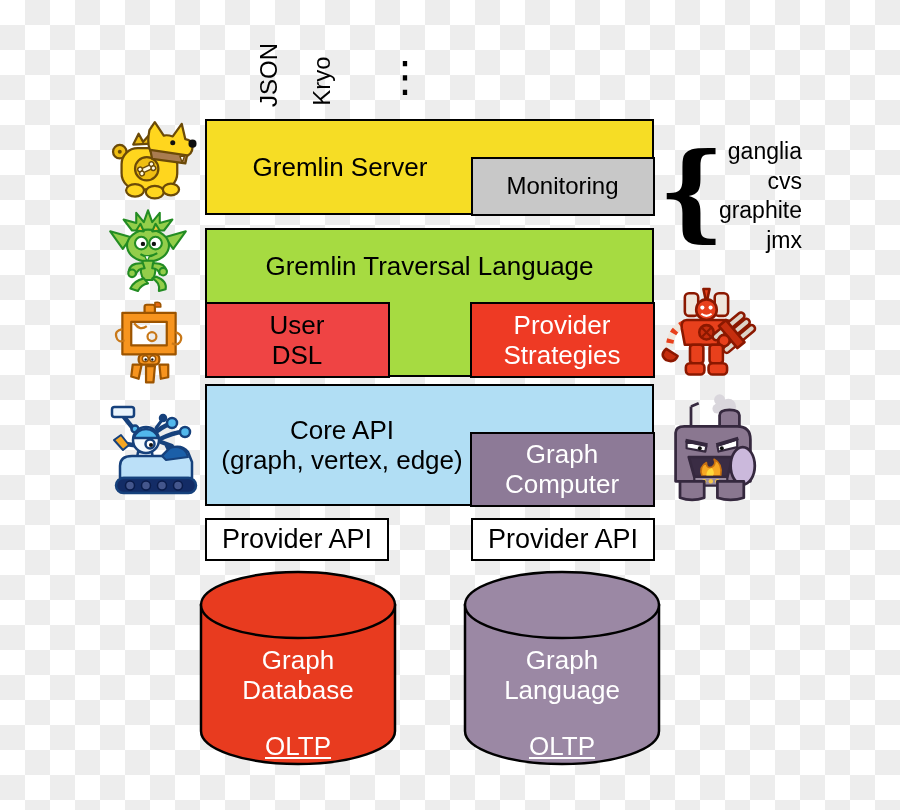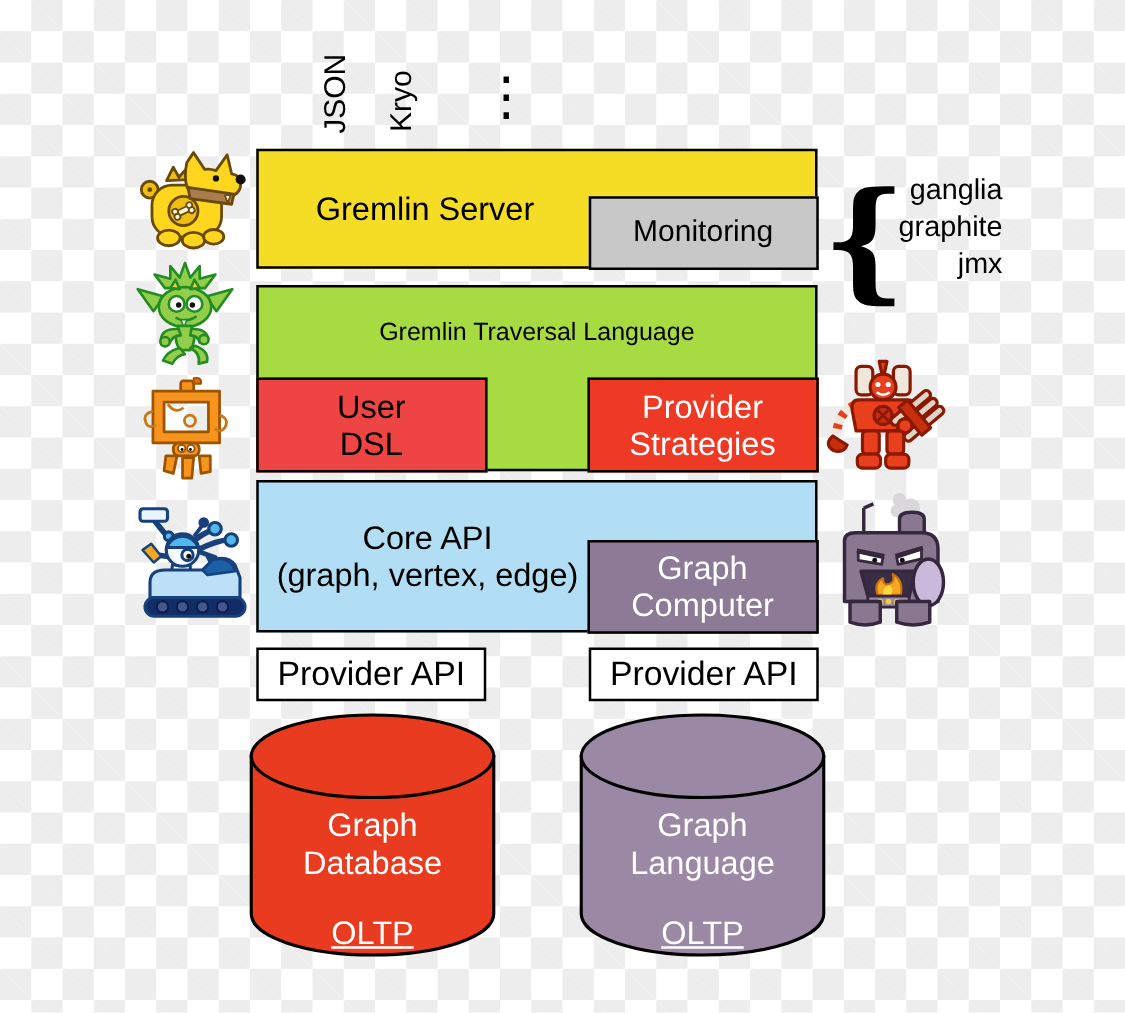--- a/index.html
+++ b/index.html
@@ -15,21 +15,21 @@
   }
   .abs{position:absolute;}
   .layer{position:absolute;border:2.5px solid #000;box-sizing:border-box;}
   .flexc{display:flex;align-items:center;justify-content:center;}
   .col{flex-direction:column;}
   #gremlin-server{left:205px;top:119px;width:449px;height:96px;background:#F6DD25;}
   #gs-label{position:absolute;left:0;top:0;width:266px;height:100%;font-size:26px;}
   #monitoring{position:absolute;right:-2.5px;bottom:-2.5px;width:184px;height:59px;
     background:#C8C8C8;border:2.5px solid #000;box-sizing:border-box;font-size:24px;}
   #gtl{left:205px;top:228px;width:449px;height:149px;background:#A6DB41;}
-  #gtl-label{position:absolute;left:0;top:0;width:100%;height:72px;font-size:20px;}
+  #gtl-label{position:absolute;left:0;top:0;width:100%;height:72px;font-size:26px;}
   #user-dsl{position:absolute;left:-2.5px;bottom:-2.5px;width:185px;height:76px;
     background:#ef4444;border:2.5px solid #000;box-sizing:border-box;font-size:26px;line-height:30px;text-align:center;}
   #provider-strategies{position:absolute;right:-2.5px;bottom:-2.5px;width:185px;height:76px;
     background:#EE3A24;border:2.5px solid #000;box-sizing:border-box;color:#fff;font-size:26px;line-height:30px;text-align:center;}
   #core-api{left:205px;top:384px;width:449px;height:122px;background:#B1DEF4;}
   #ca-label{position:absolute;left:0;top:0;width:270px;height:100%;font-size:26px;line-height:30px;text-align:center;}
   #graph-computer{position:absolute;right:-2.5px;bottom:-2.5px;width:185px;height:75px;
     background:#8D7A97;border:2.5px solid #000;box-sizing:border-box;color:#fff;font-size:26px;line-height:30px;text-align:center;}
   .papi{border:2px solid #000;box-sizing:border-box;background:#fff;font-size:27px;}
   #papi-left{left:205px;top:518px;width:184px;height:43px;}
@@ -59,20 +59,21 @@
   <div class="layer" id="gremlin-server">
     <div id="gs-label" class="flexc">Gremlin Server</div>
     <div id="monitoring" class="flexc">
       <span>Monitoring</span>
     </div>
   </div>
 
   <div id="brace">{</div>
   <div id="mon-tools">
     <div>ganglia</div>
+    <div>cvs</div>
     <div>graphite</div>
     <div>jmx</div>
   </div>
 
   <div class="layer" id="gtl">
     <div id="gtl-label" class="flexc">Gremlin Traversal Language</div>
     <div id="user-dsl" class="flexc col">
       <div>User</div>
       <div>DSL</div>
     </div>

